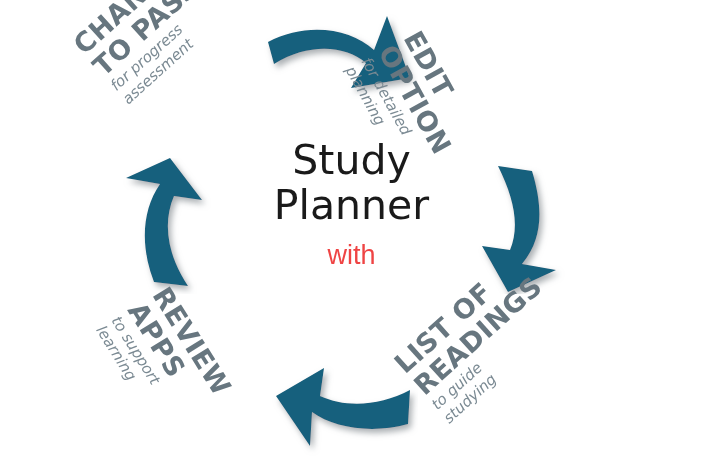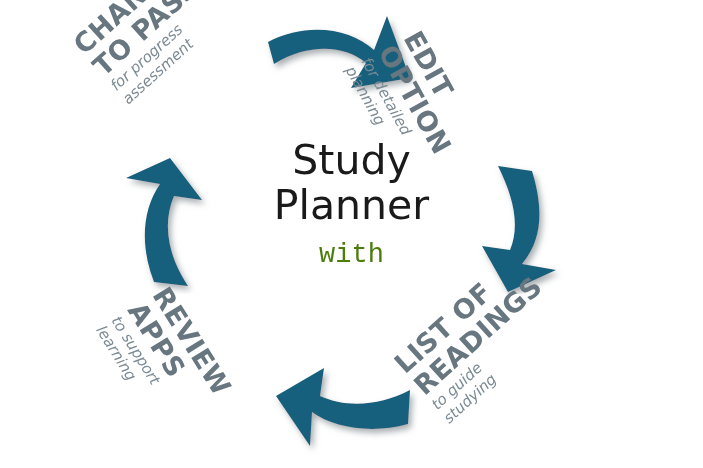--- a/index.html
+++ b/index.html
@@ -31,25 +31,25 @@
     font-family: "DejaVu Sans", sans-serif;
     font-size: 41px;
     line-height: 45px;
     font-weight: 400;
     color: #1a1a1a;
     letter-spacing: 0px;
   }
   #center-with {
     display: block;
     margin-top: 12px;
-    font-family: Liberation Mono, monospace;
+    font-family: Liberation Sans, sans-serif;
     font-size: 27px;
     line-height: 30px;
     font-weight: 400;
-    color: #4d7c0f;
+    color: #ef4444;
   }
 
   
   .label-group {
     position: absolute;
     width: 230px;
     pointer-events: none;
   }
   .label-title {
     display: block;

